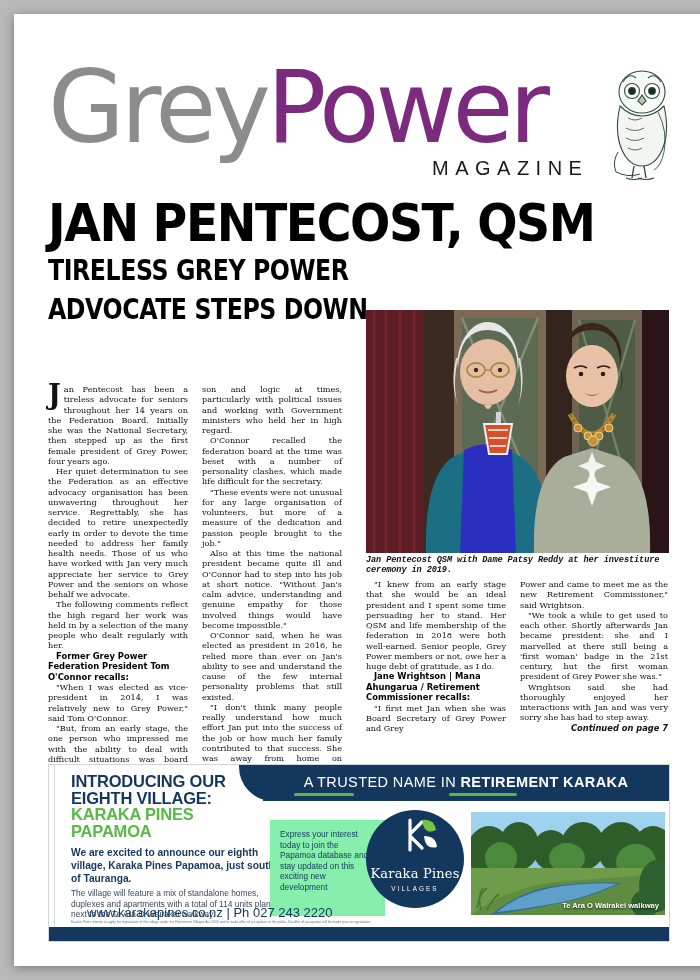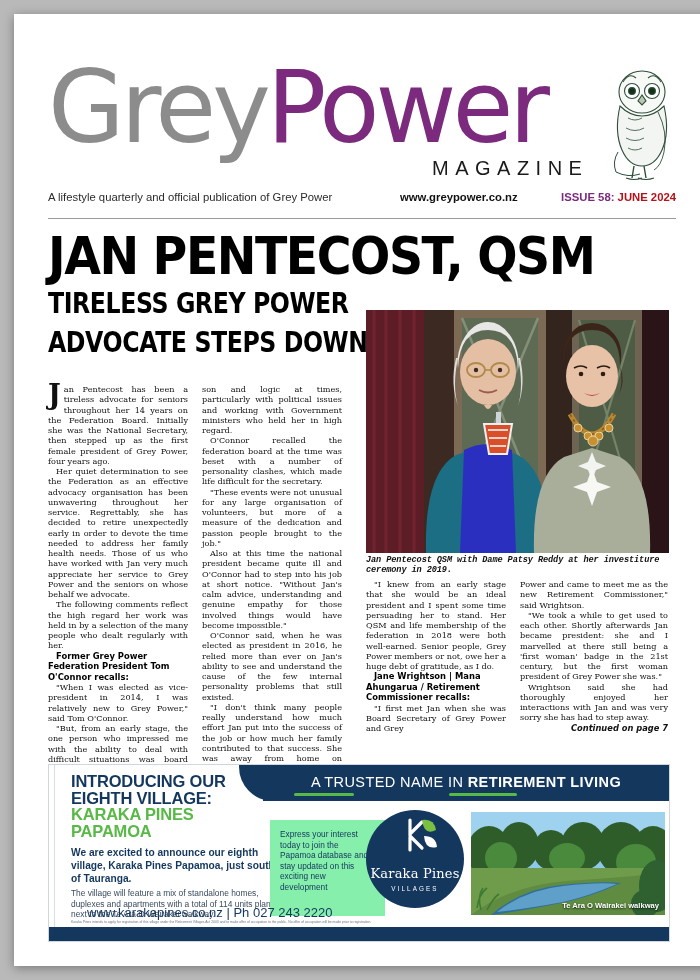--- a/index.html
+++ b/index.html
@@ -126,25 +126,20 @@
         <path d="M22 40 q-6 26 2 44 q7 16 20 16 q13 0 20 -16 q8 -18 2 -44 q-10 10 -22 10 q-12 0 -22 -10z" fill="#f2f5f1"></path>
         <path d="M30 52 q7 4 14 0 M28 62 q9 5 18 0 M28 72 q9 5 18 0 M30 82 q7 4 14 0" stroke-width=".8"></path>
         <path d="M60 46 q10 20 6 40 q-3 14 -10 18" stroke-width=".9"></path>
         <path d="M36 100 l-2 12 M46 100 l2 12" stroke-width="1.4"></path>
         <path d="M28 112 q8 3 16 0 M40 112 q8 3 16 0" stroke-width="1.2"></path>
         <path d="M20 86 q-6 10 -2 20 q12 6 24 2" stroke-width="1"></path>
       </g>
     </svg>
   </div>
 
-  <div class="strap">
-    <span class="strap-left">A lifestyle quarterly and official publication of Grey Power</span>
-    <span class="strap-url">www.greypower.co.nz</span>
-    <span class="strap-issue"><span class="issue-num">ISSUE 58:</span> <span class="issue-date">JUNE 2024</span></span>
-  </div>
 
   <div class="hl-wrap">
     <div class="headline">JAN PENTECOST, QSM</div>
     <div class="subhead">TIRELESS GREY POWER</div>
     <div class="subhead">ADVOCATE STEPS DOWN</div>
   </div>
 
   <div class="photo">
     <svg width="303" height="243" viewBox="0 0 303 243">
       <rect width="303" height="243" fill="#2a1418"></rect>
@@ -241,21 +236,21 @@
       <p>"We took a while to get used to each other.  Shortly afterwards Jan became president: she and I marvelled at there still being a 'first woman' badge in the 21st century, but the first woman president of Grey Power she was."</p>
       <p>Wrightson said she had thoroughly enjoyed her interactions with Jan and was  very sorry she has had to step away.</p>
       <p class="contd">Continued on page 7</p>
     </div>
   </div>
 
   <div class="ad">
     <div class="ad-leftbar"></div>
     <div class="ad-navy-curve"></div>
     <div class="ad-navy-band">
-      <div class="ad-band-text"><span>A TRUSTED NAME IN </span><b>RETIREMENT LIVING</b></div>
+      <div class="ad-band-text"><span>A TRUSTED NAME IN </span><b>RETIREMENT KARAKA</b></div>
     </div>
     <div class="ad-ul1"></div>
     <div class="ad-ul2"></div>
 
     <div class="ad-h1">
       <div>INTRODUCING OUR</div>
       <div>EIGHTH VILLAGE:</div>
     </div>
     <div class="ad-h2">
       <div>KARAKA PINES</div>

